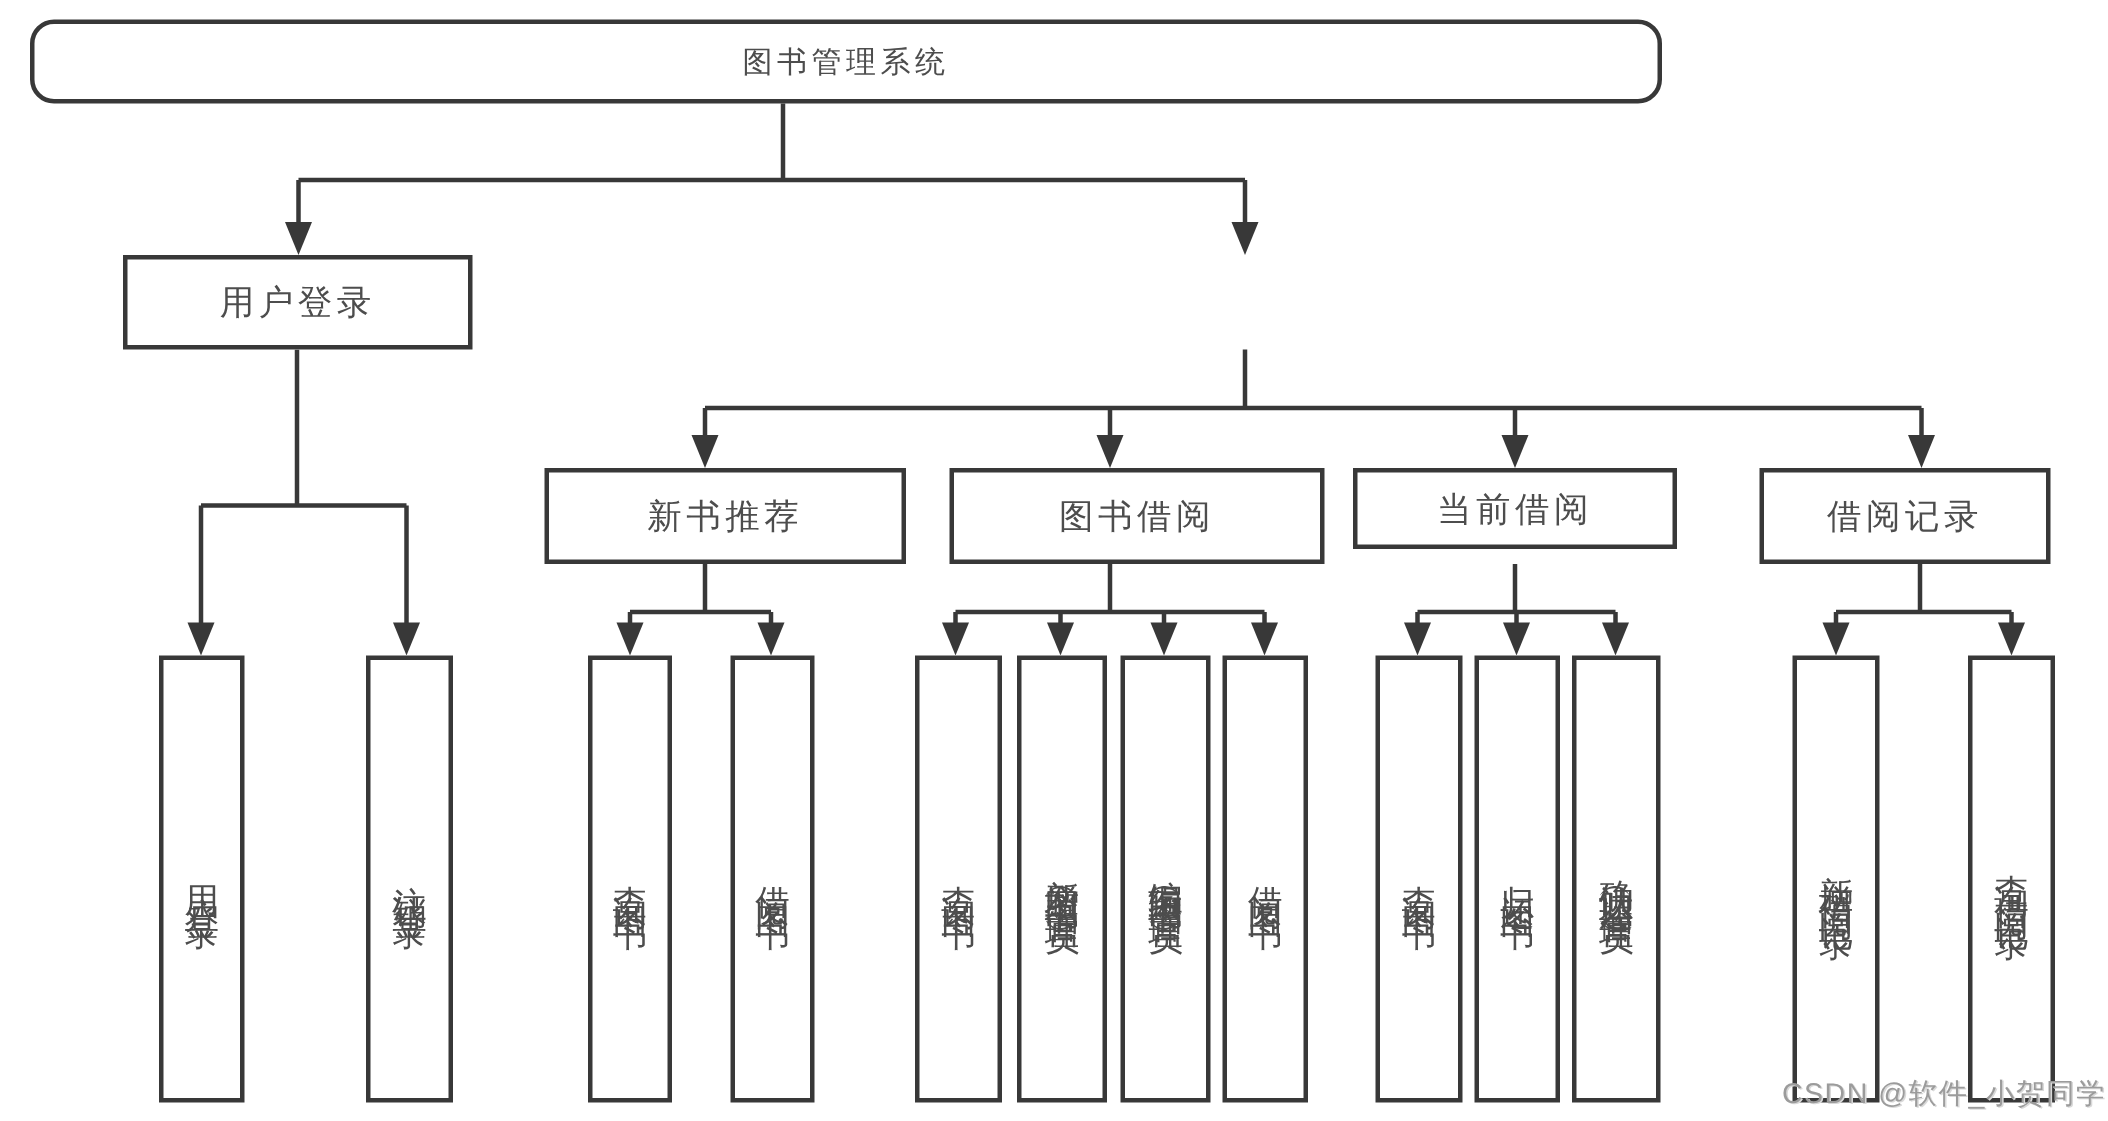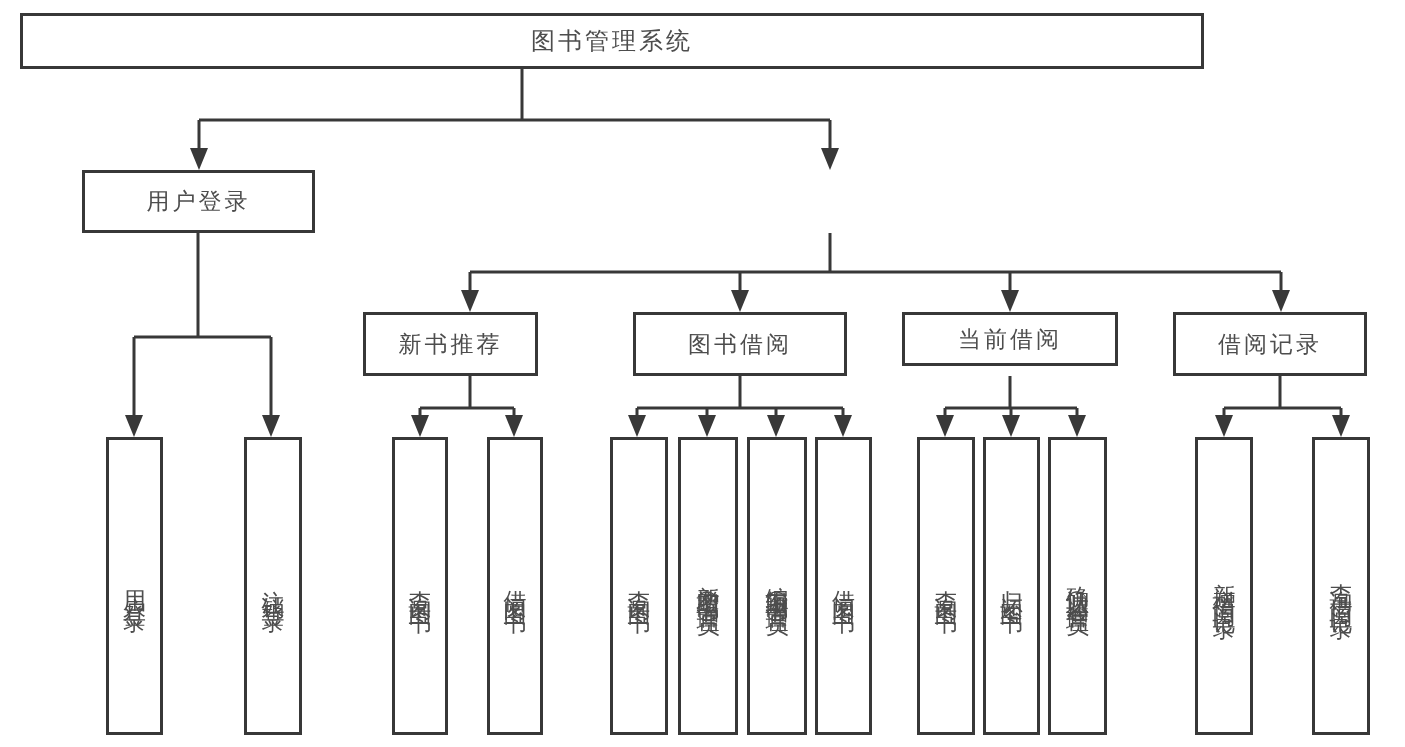--- a/index.html
+++ b/index.html
@@ -27,25 +27,25 @@
     box-sizing: border-box;
     border: 3px solid #383838;
     background: #ffffff;
     color: #4d4d4d;
     display: flex;
     align-items: center;
     justify-content: center;
     text-align: center;
   }
   .h-label { font-size: 23px; letter-spacing: 3px; white-space: nowrap; }
-  .root-box { left: 20px; top: 13px; width: 1184px; height: 56px; font-size: 24px; }
+  .root-box { left: 20px; top: 13px; width: 1088px; height: 56px; font-size: 20px; border-radius: 16px; }
   .lv2-login { left: 82px;  top: 170px; width: 233px; height: 63px; }
   .lv2-mgmt  { left: 712px; top: 170px; width: 235px; height: 63px; }
-  .lv3-new     { left: 363px;  top: 312px; width: 175px; height: 64px; }
-  .lv3-borrow  { left: 633px;  top: 312px; width: 214px; height: 64px; }
+  .lv3-new     { left: 363px;  top: 312px; width: 241px; height: 64px; }
+  .lv3-borrow  { left: 633px;  top: 312px; width: 250px; height: 64px; }
   .lv3-current { left: 902px;  top: 312px; width: 216px; height: 54px; }
   .lv3-record  { left: 1173px; top: 312px; width: 194px; height: 64px; }
   .leaf {
     top: 437px;
     height: 298px;
     writing-mode: vertical-rl;
     font-size: 23px;
     letter-spacing: 7px;
     line-height: 1;
   }
@@ -137,14 +137,15 @@
   <div class="box leaf leaf-7">编辑图书（管理员）</div>
   <div class="box leaf leaf-8">借阅图书</div>
 
   <div class="box leaf leaf-9">查询图书</div>
   <div class="box leaf leaf-10">归还图书</div>
   <div class="box leaf leaf-11">确认归还（管理员）</div>
 
   <div class="box leaf leaf-12">新增借阅记录</div>
   <div class="box leaf leaf-13">查询借阅记录</div>
 
+  <div class="watermark">CSDN @软件_小贺同学</div>
 
 </div>
 
 </body></html>

